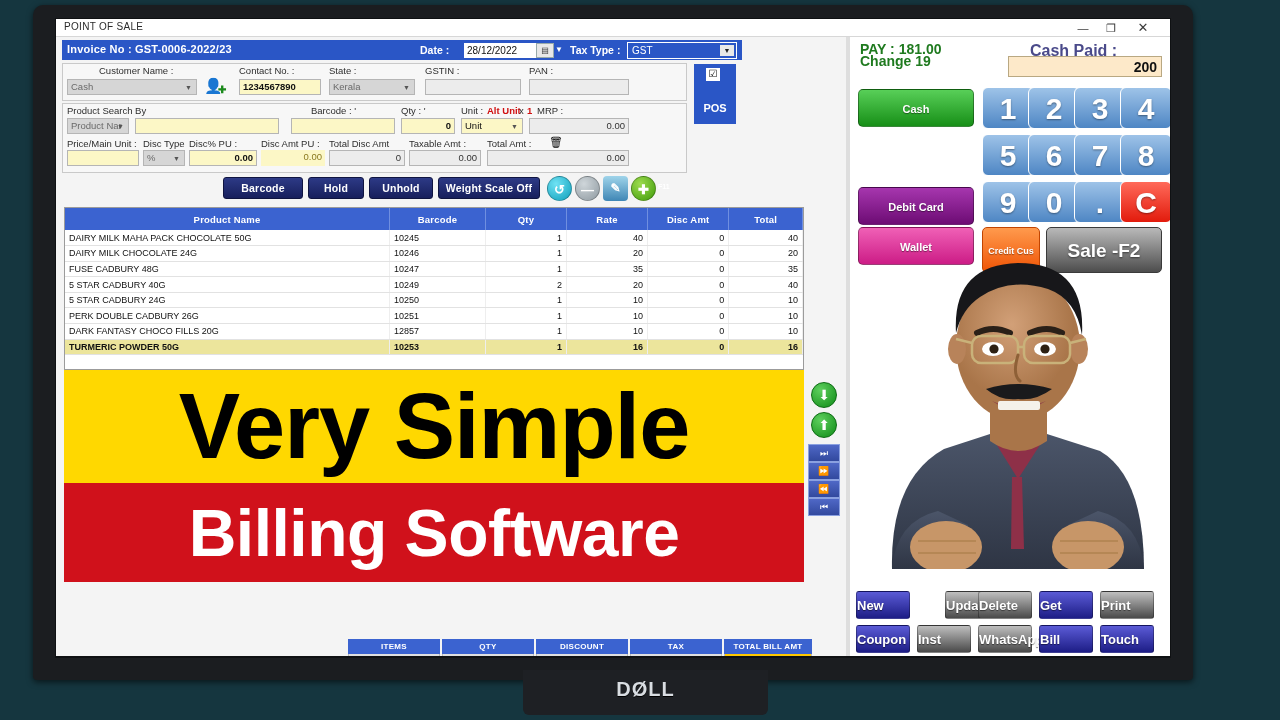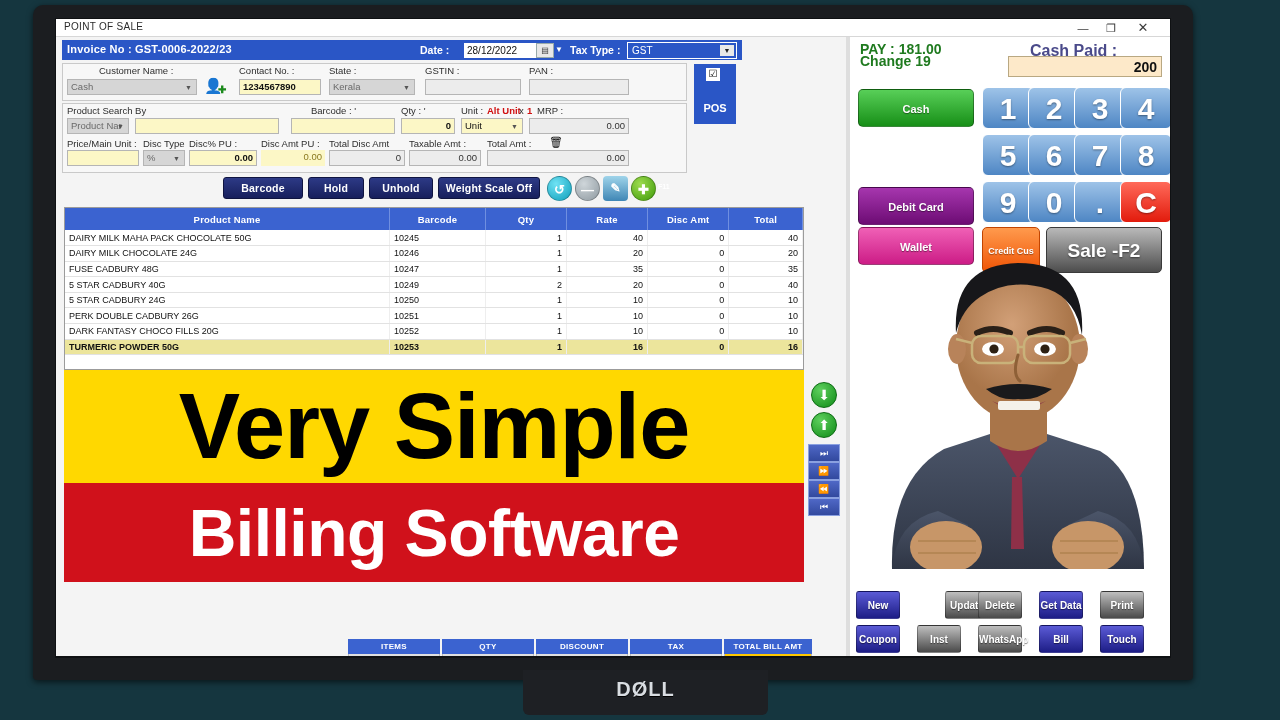--- a/index.html
+++ b/index.html
@@ -237,22 +237,22 @@
     border:1px solid #3a3a3a; color:#ffffff; font-size:19px; font-weight:bold;
     text-align:center; line-height:46px; text-shadow:0 1px 2px rgba(0,0,0,.5);
   }
 
   
   #person { position:absolute; left:22px; top:192px; width:290px; height:340px; }
 
   
   #actions { position:absolute; left:6px; top:554px; width:310px; height:64px; }
   .act {
-    position:absolute; width:44px; height:28px; border-radius:3px;
-    font-size:10px; font-weight:bold; text-align:center; line-height:27px;
+    position:absolute; width:54px; height:28px; border-radius:3px;
+    font-size:13px; font-weight:bold; text-align:left; line-height:27px;
     color:#fff; text-shadow:0 1px 1px rgba(0,0,0,.5); border:1px solid rgba(0,0,0,.3);
   }
   .act.blue { background:linear-gradient(#5b5bd6,#1d1d86); }
   .act.gray { background:linear-gradient(#bfbfbf,#4a4a4a); }
 </style>
 </head>
 <body>
 
 <div id="monitor">
   <div id="bezel-inner"></div>
@@ -439,21 +439,21 @@
                 <tr>
                   <td class="">PERK DOUBLE CADBURY 26G</td>
                   <td class="">10251</td>
                   <td class="num">1</td>
                   <td class="num">10</td>
                   <td class="num">0</td>
                   <td class="num">10</td>
                 </tr>
                 <tr>
                   <td class="">DARK FANTASY CHOCO FILLS 20G</td>
-                  <td class="">10252</td>
+                  <td class="">12857</td>
                   <td class="num">1</td>
                   <td class="num">10</td>
                   <td class="num">0</td>
                   <td class="num">10</td>
                 </tr>
                 <tr class="sel">
                   <td class="">TURMERIC POWDER 50G</td>
                   <td class="">10253</td>
                   <td class="num">1</td>
                   <td class="num">16</td>

